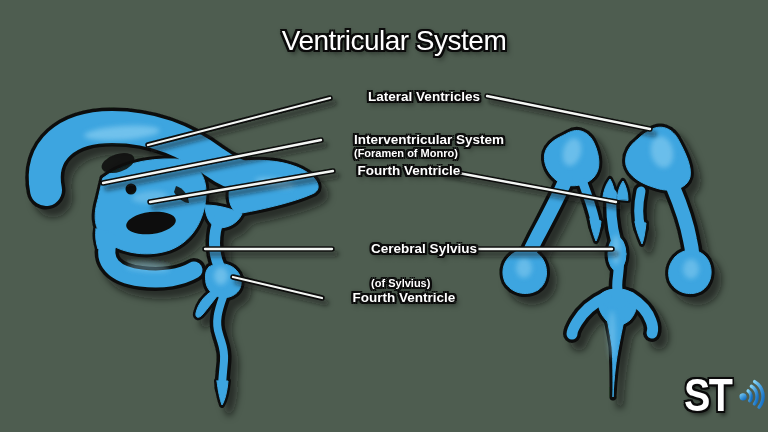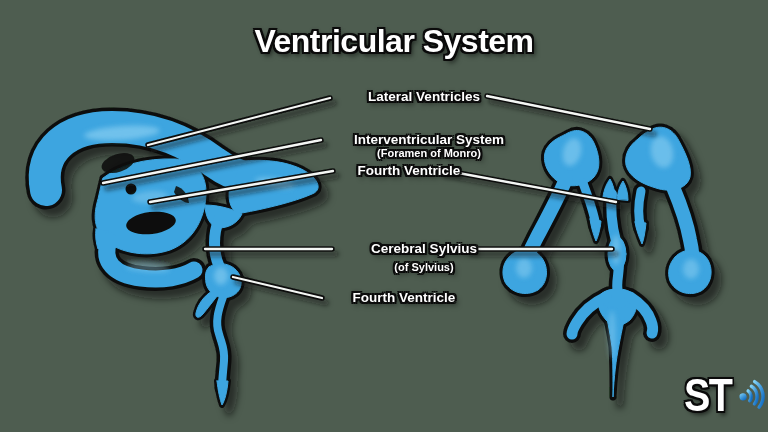--- a/index.html
+++ b/index.html
@@ -9,30 +9,30 @@
   .outlined{
     color:#fff;
     text-shadow:
       -2px -2px 0 #0b0b0b, 0 -2px 0 #0b0b0b, 2px -2px 0 #0b0b0b,
       -2px 0 0 #0b0b0b, 2px 0 0 #0b0b0b,
       -2px 2px 0 #0b0b0b, 0 2px 0 #0b0b0b, 2px 2px 0 #0b0b0b,
       0 0 4px rgba(0,0,0,.9), 3px 4px 5px rgba(0,0,0,.55);
   }
   .title{
     position:absolute; left:394px; top:25px; transform:translateX(-50%);
-    font-size:32px; line-height:32px; font-weight:700; white-space:nowrap;
+    font-size:28px; line-height:32px; font-weight:400; white-space:nowrap;
     letter-spacing:-0.5px;
   }
   .label{
     position:absolute; transform:translateX(-50%);
-    text-align:center; white-space:nowrap; font-weight:700;padding-left:48px;
+    text-align:left; white-space:nowrap; font-weight:700;padding-left:48px;
   }
   .l-main{display:block; font-size:13.5px; line-height:15px;}
   .l-sub{display:block; font-size:11px; line-height:12.5px; font-weight:700;}
-  .l-sub.gap{margin-top:5px;}
+  .l-sub.gap{margin-top:21px;}
   .logo{position:absolute; left:684px; top:372px; display:flex; align-items:center;}
   .logo-text{
     display:inline-block; transform:scaleX(.84); transform-origin:left center;
     font-size:47px; line-height:46px; font-weight:800; letter-spacing:-2px;
   }
   .sound-icon{margin-left:-4px; margin-top:2px;}
 </style>
 </head>
 <body>
 

